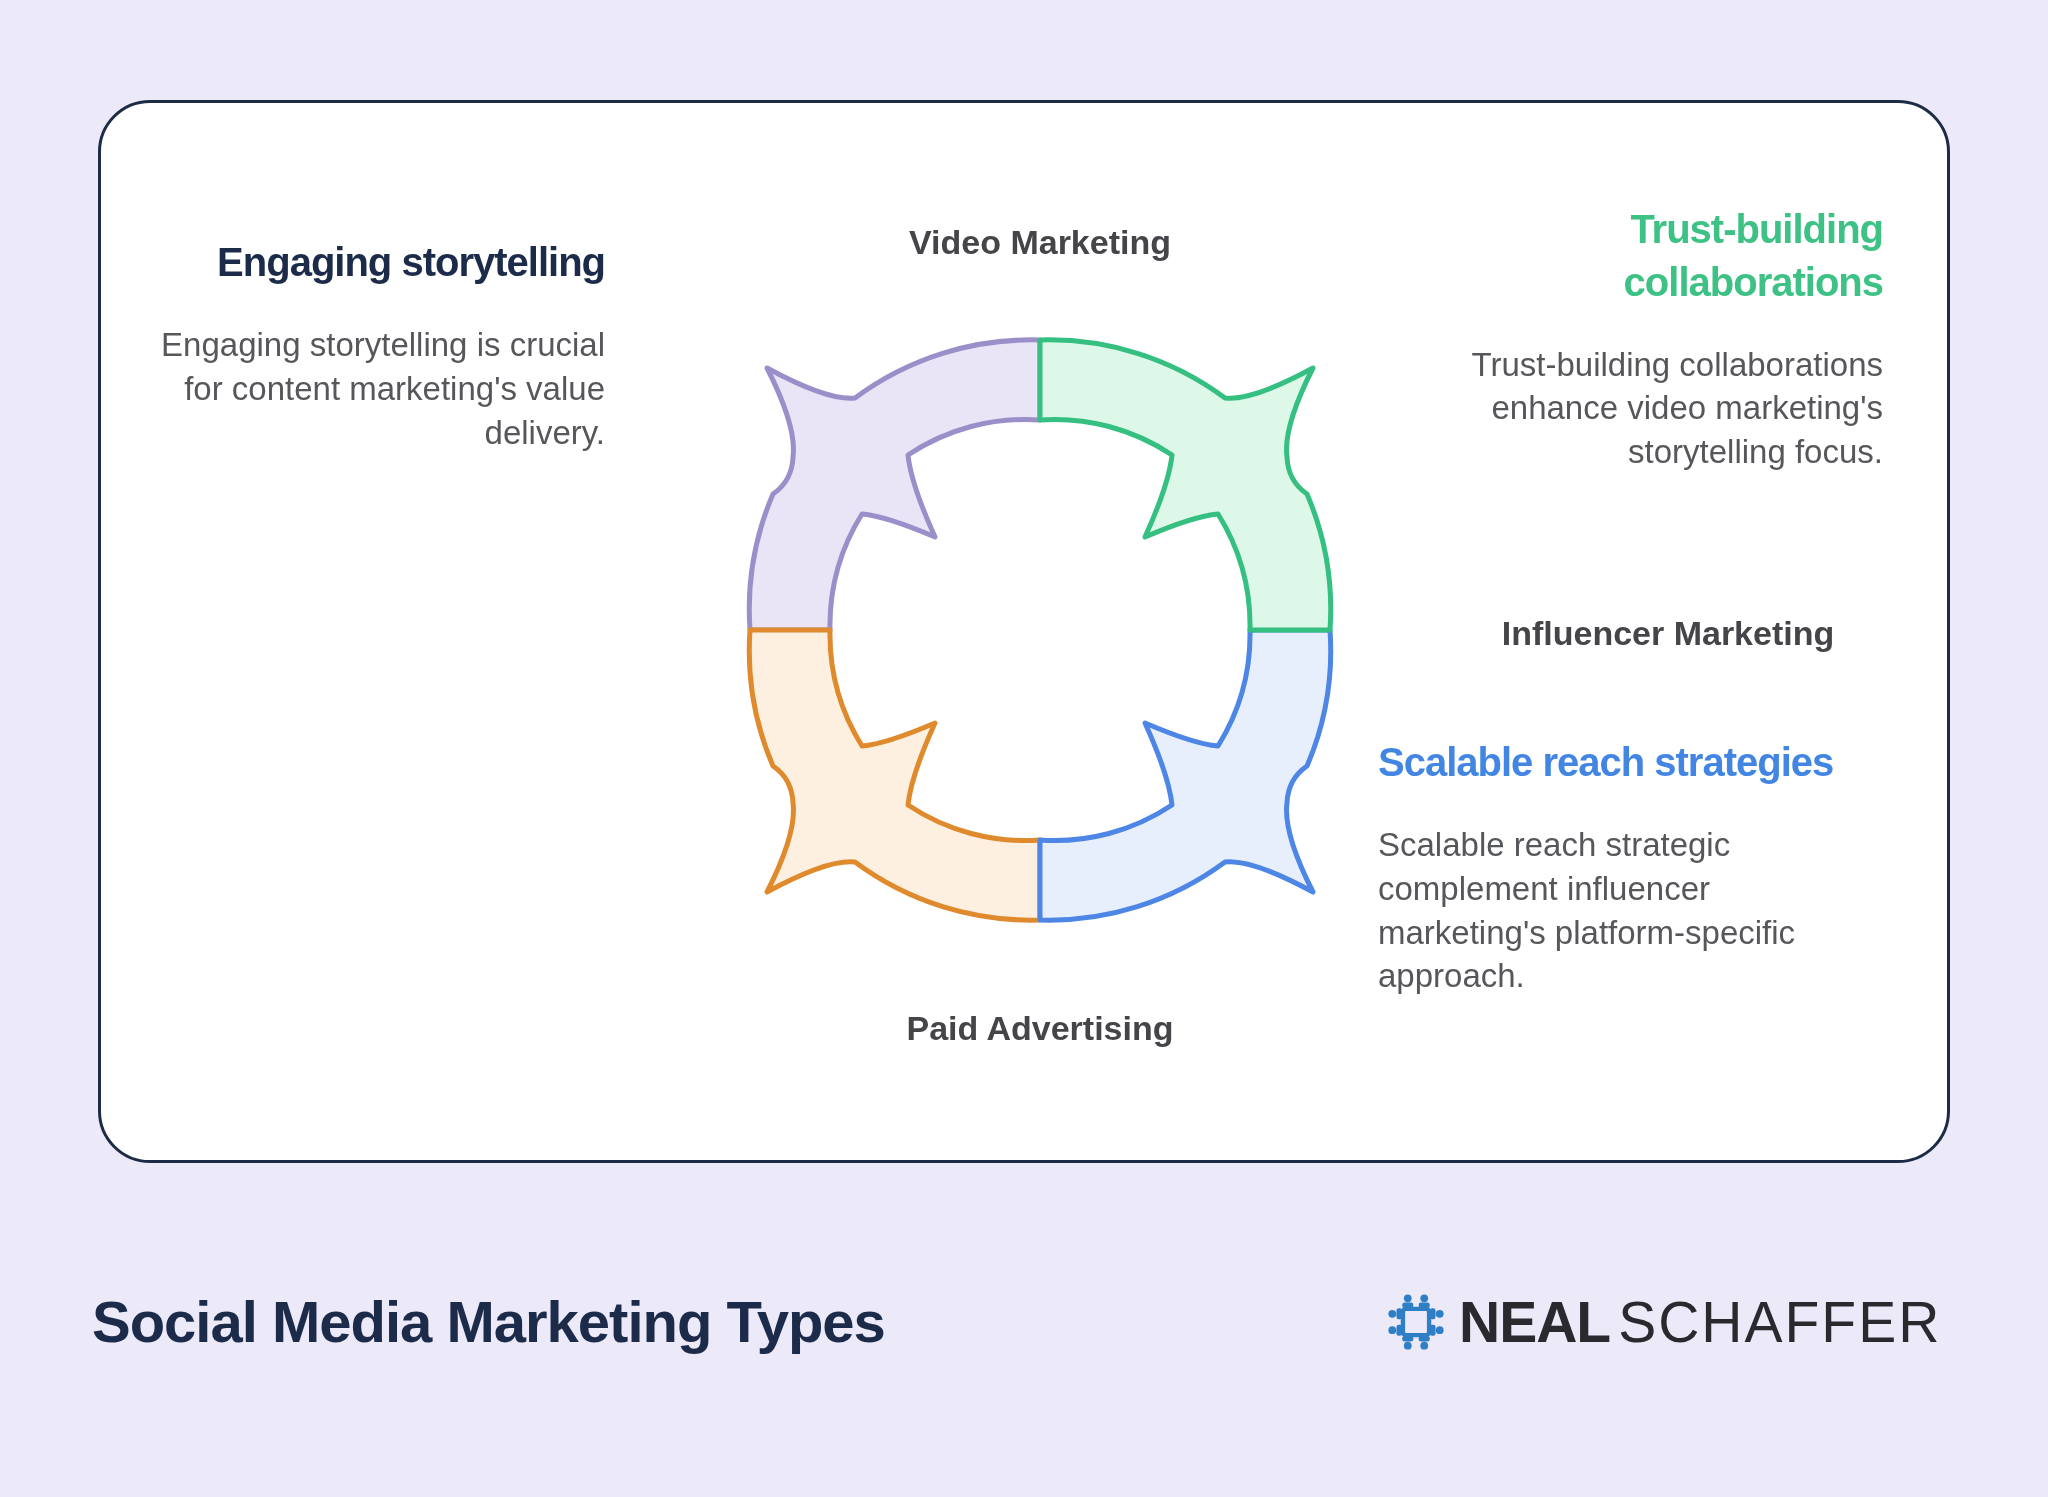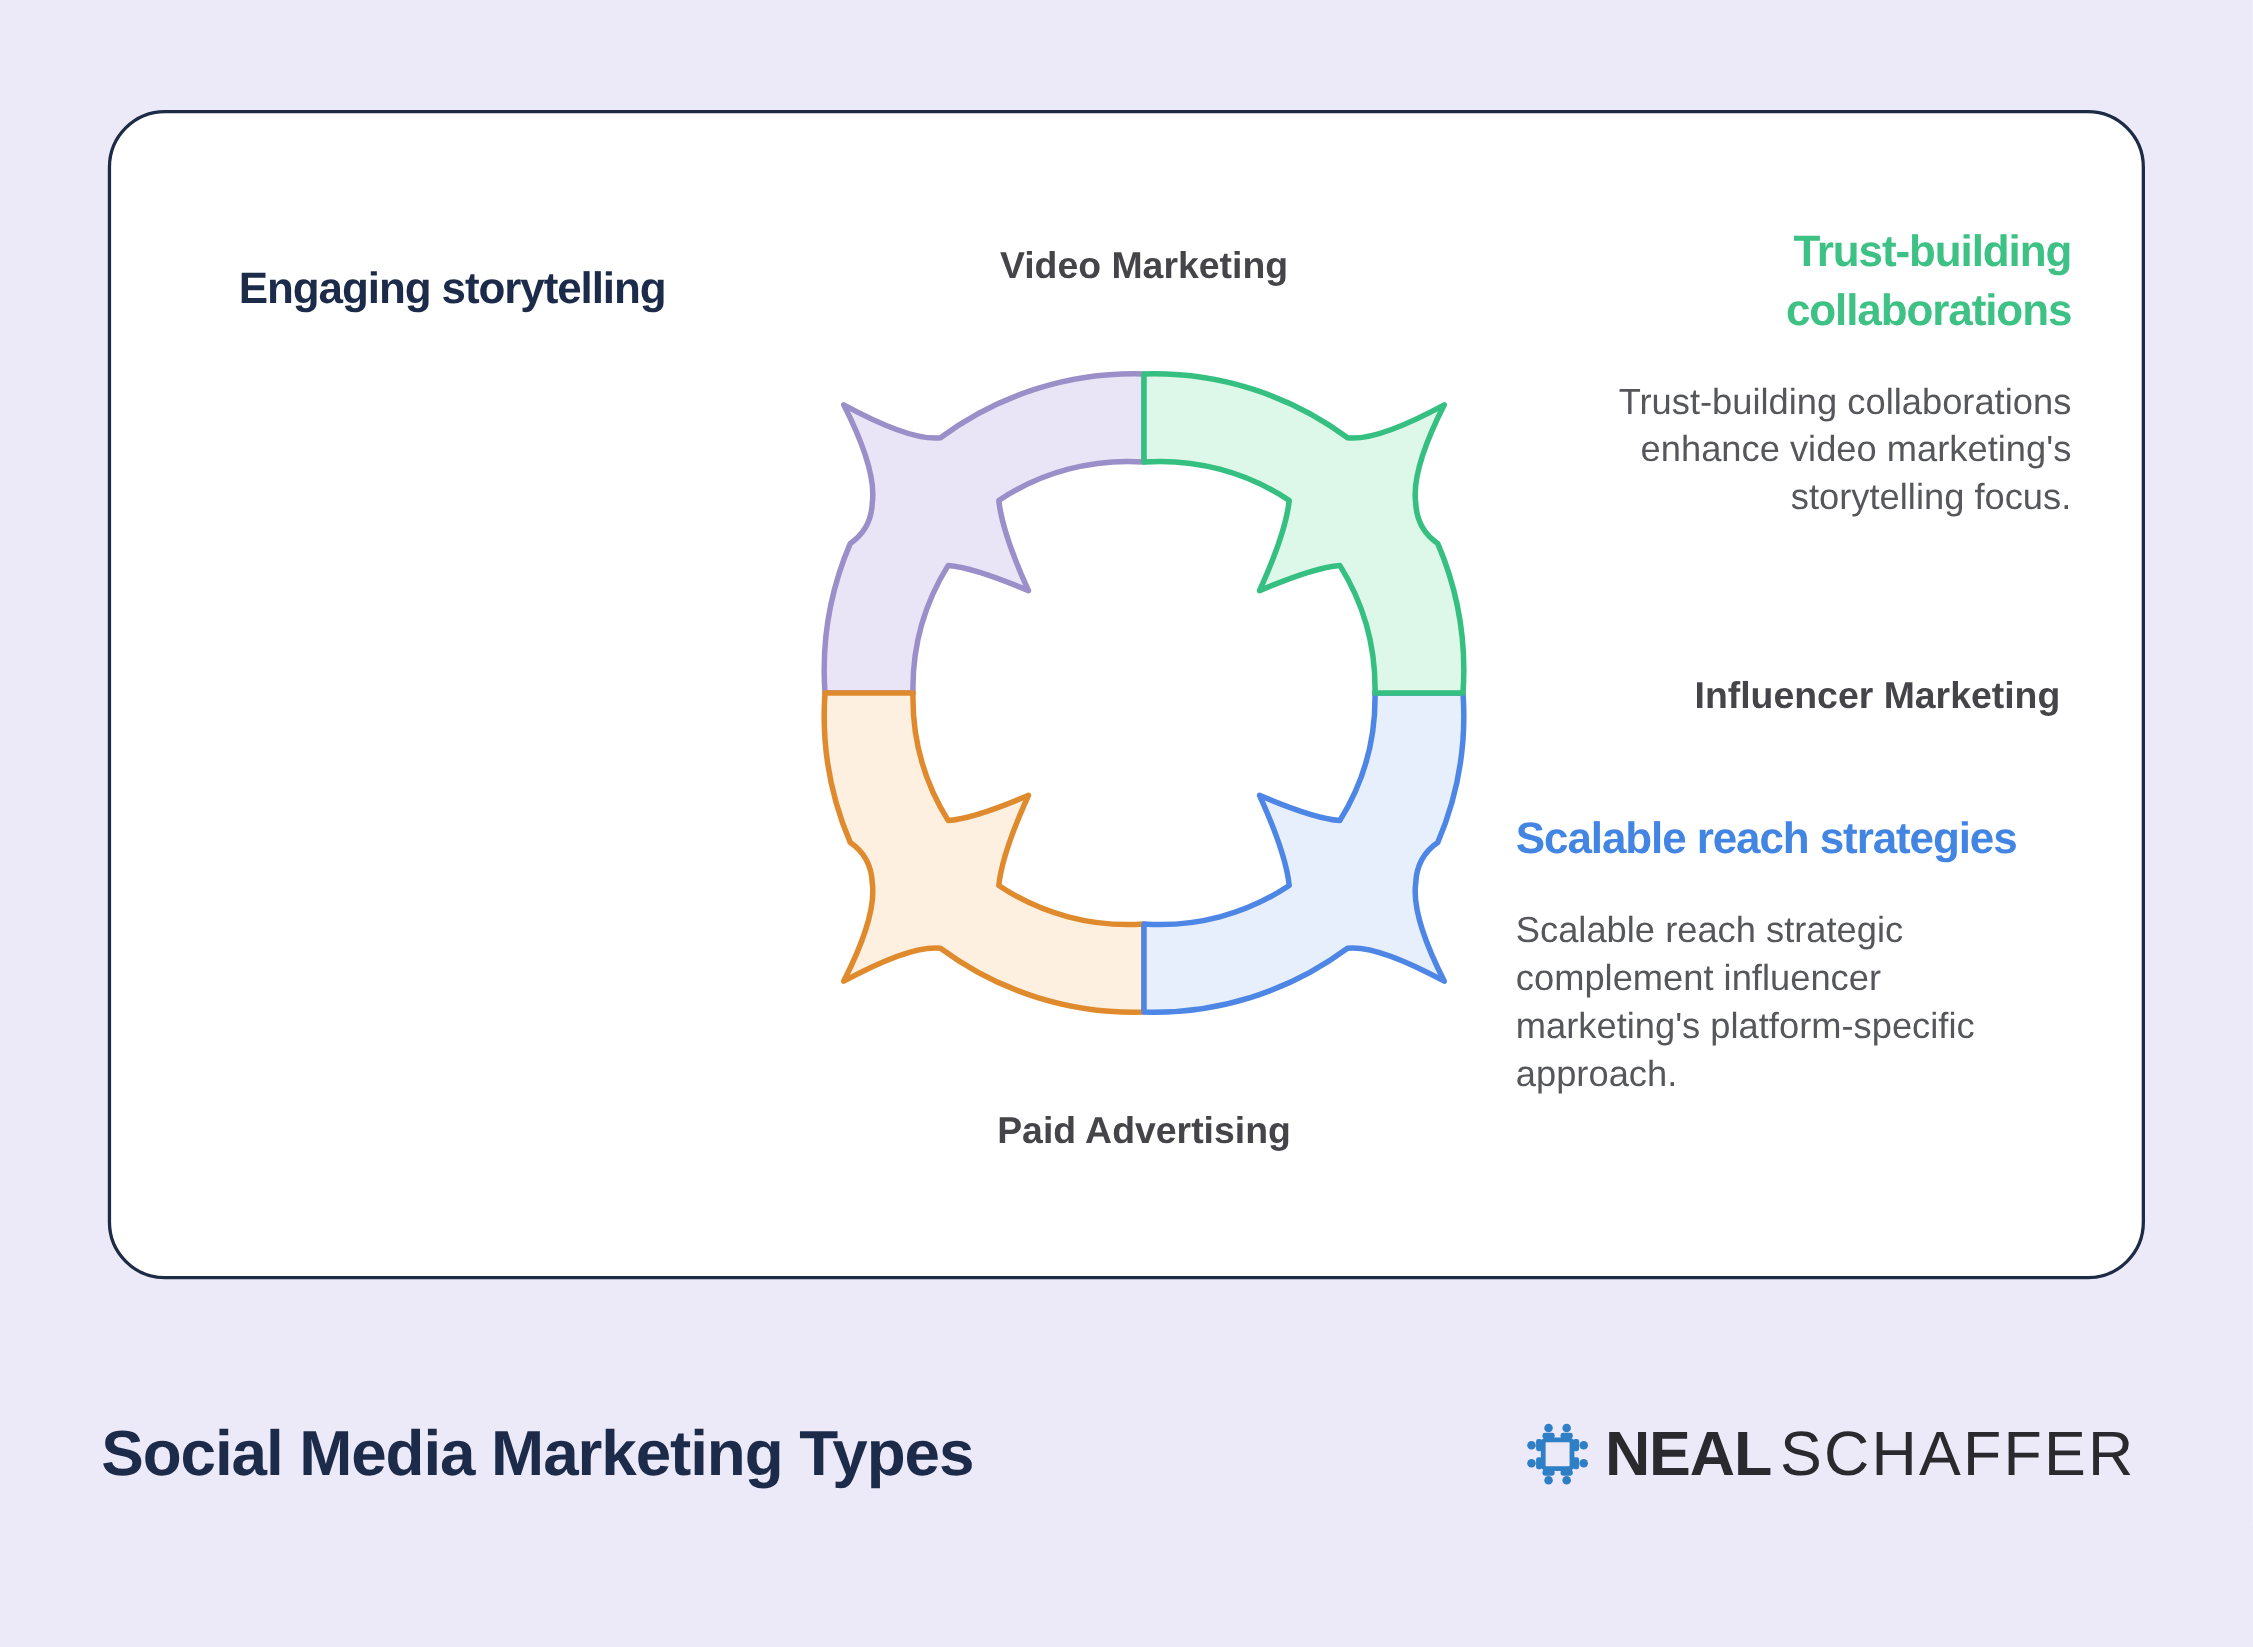--- a/index.html
+++ b/index.html
@@ -22,21 +22,21 @@
   .seg{stroke-width:5px;stroke-linejoin:round;}
 
   .node-label{
     position:absolute;
     font-weight:700;font-size:34px;line-height:40px;
     color:var(--label_text,#454549);
   }
   .label-top{left:740px;top:222px;width:600px;text-align:center;}
   .label-bottom{left:740px;top:1008px;width:600px;text-align:center;}
   .label-left{left:145px;top:613px;width:460px;text-align:right;}
-  .label-right{left:1403px;top:613px;width:470px;text-align:right;}
+  .label-right{left:1433px;top:613px;width:470px;text-align:center;}
 
   .callout{position:absolute;}
   .callout h2{
     margin:0;font-size:40px;line-height:1.32;font-weight:700;letter-spacing:-1px;
   }
   .callout p{
     margin:34px 0 0 0;font-size:33px;line-height:1.33;
     color:var(--body_text,#56575b);
   }
   .callout-tl{left:135px;top:236px;width:470px;text-align:right;}
@@ -94,20 +94,21 @@
     <use href="#segshape" class="seg" transform="scale(-1,-1)" fill="#e8effc" stroke="#4e86e6"></use>
     <use href="#segshape" class="seg" transform="scale(-1,1)" fill="#ddf7e8" stroke="#35bf80"></use>
   </svg>
 
   <div class="node-label label-top">Video Marketing</div>
   <div class="node-label label-right">Influencer Marketing</div>
   <div class="node-label label-bottom">Paid Advertising</div>
 
   <div class="callout callout-tl">
     <h2>Engaging storytelling</h2>
+    <p>Engaging storytelling is crucial for content marketing's value delivery.</p>
   </div>
 
   <div class="callout callout-tr">
     <h2>Trust-building collaborations</h2>
     <p>Trust-building collaborations enhance video marketing's storytelling focus.</p>
   </div>
 
 
   <div class="callout callout-br">
     <h2>Scalable reach strategies</h2>

